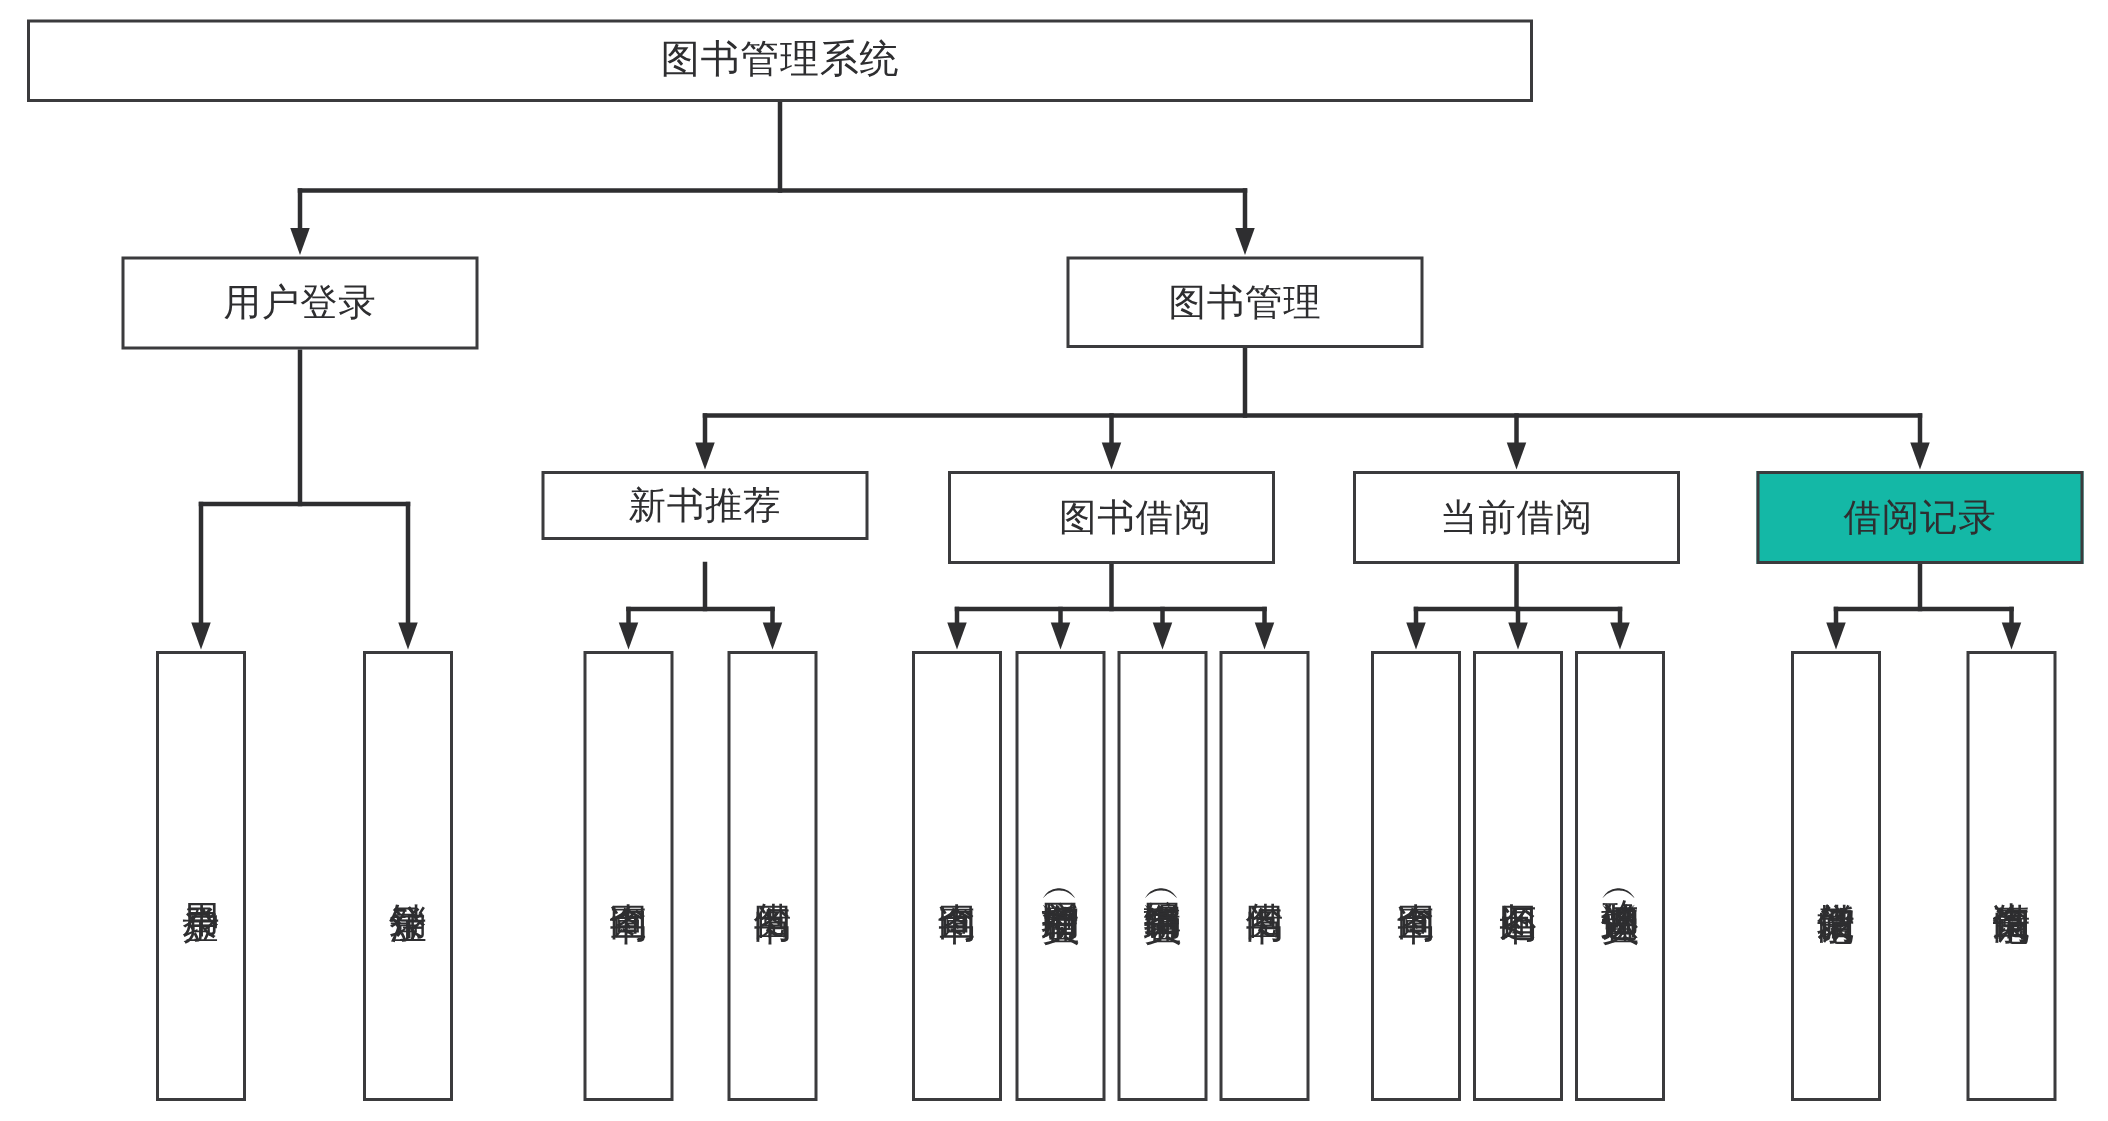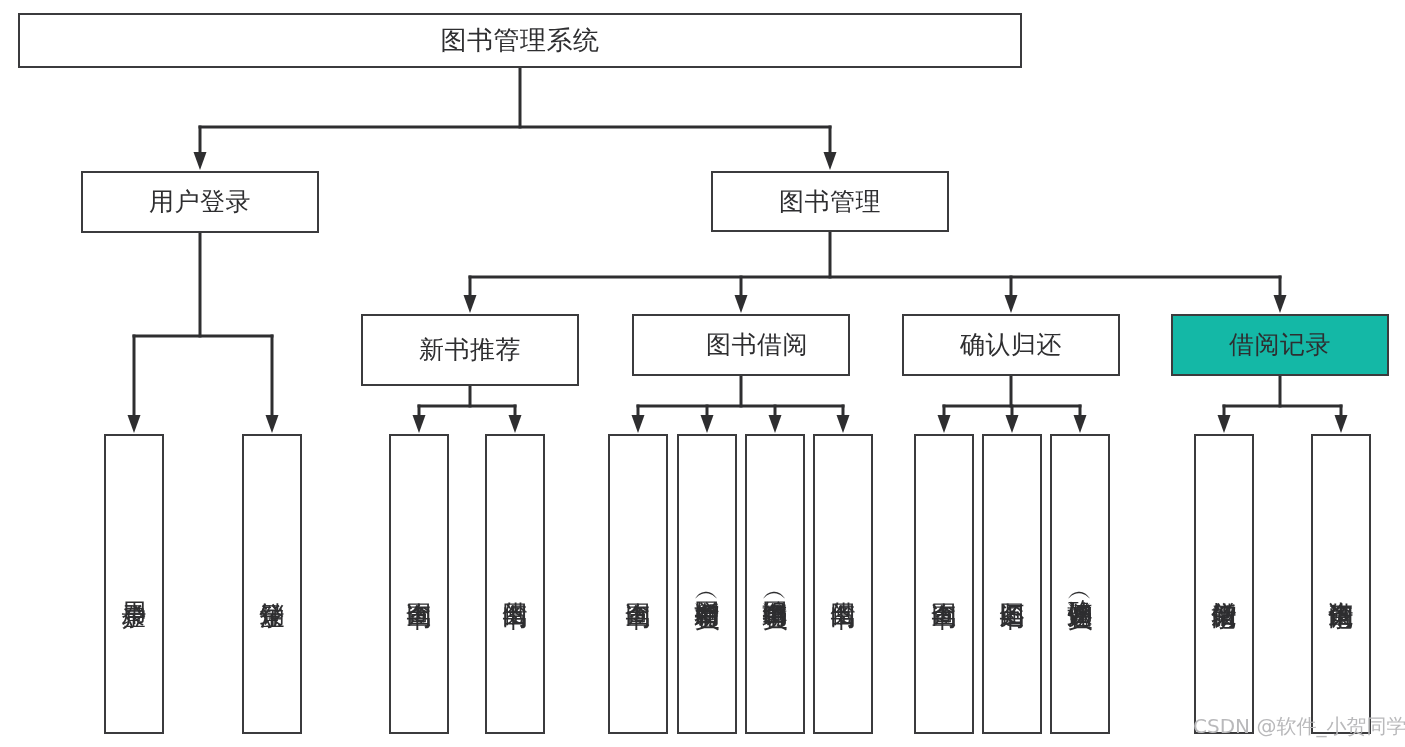--- a/index.html
+++ b/index.html
@@ -137,28 +137,28 @@
   <div id="node-layer">
       <div class="node horizontal root" style="left: 18px; top: 13px; width: 1004px; height: 55px; border-color: rgb(59, 59, 61); background: rgb(255, 255, 255);">
         <span class="node-label" style="color: rgb(46, 46, 48);">图书管理系统</span>
       </div>
       <div class="node horizontal" style="left: 81px; top: 171px; width: 238px; height: 62px; border-color: rgb(59, 59, 61); background: rgb(255, 255, 255);">
         <span class="node-label" style="color: rgb(46, 46, 48);">用户登录</span>
       </div>
       <div class="node horizontal" style="left: 711px; top: 171px; width: 238px; height: 61px; border-color: rgb(59, 59, 61); background: rgb(255, 255, 255);">
         <span class="node-label" style="color: rgb(46, 46, 48);">图书管理</span>
       </div>
-      <div class="node horizontal" style="left: 361px; top: 314px; width: 218px; height: 72px; border-color: rgb(59, 59, 61); background: rgb(255, 255, 255);">
+      <div class="node horizontal" style="left: 361px; top: 314px; width: 218px; height: 46px; border-color: rgb(59, 59, 61); background: rgb(255, 255, 255);">
         <span class="node-label" style="color: rgb(46, 46, 48);">新书推荐</span>
       </div>
       <div class="node horizontal" style="left: 632px; top: 314px; width: 218px; height: 62px; border-color: rgb(59, 59, 61); background: rgb(255, 255, 255); padding-left: 32px;">
         <span class="node-label" style="color: rgb(46, 46, 48);">图书借阅</span>
       </div>
       <div class="node horizontal" style="left: 902px; top: 314px; width: 218px; height: 62px; border-color: rgb(59, 59, 61); background: rgb(255, 255, 255);">
-        <span class="node-label" style="color: rgb(46, 46, 48);">确认归还</span>
+        <span class="node-label" style="color: rgb(46, 46, 48);">当前借阅</span>
       </div>
       <div class="node horizontal" style="left: 1171px; top: 314px; width: 218px; height: 62px; border-color: rgb(59, 59, 61); background: #14b8a6;">
         <span class="node-label" style="color: rgb(46, 46, 48);">借阅记录</span>
       </div>
       <div class="node vertical" style="left: 104px; top: 434px; width: 60px; height: 300px; border-color: rgb(59, 59, 61); background: rgb(255, 255, 255);">
         <span class="node-label" style="color: rgb(46, 46, 48);">用户登录</span>
       </div>
       <div class="node vertical" style="left: 242px; top: 434px; width: 60px; height: 300px; border-color: rgb(59, 59, 61); background: rgb(255, 255, 255);">
         <span class="node-label" style="color: rgb(46, 46, 48);">注销登录</span>
       </div>
@@ -190,15 +190,14 @@
         <span class="node-label" style="color: rgb(46, 46, 48);">确认归还（管理员）</span>
       </div>
       <div class="node vertical" style="left: 1194px; top: 434px; width: 60px; height: 300px; border-color: rgb(59, 59, 61); background: rgb(255, 255, 255);">
         <span class="node-label" style="color: rgb(46, 46, 48);">新增借阅记录</span>
       </div>
       <div class="node vertical" style="left: 1311px; top: 434px; width: 60px; height: 300px; border-color: rgb(59, 59, 61); background: rgb(255, 255, 255);">
         <span class="node-label" style="color: rgb(46, 46, 48);">查询借阅记录</span>
       </div>
     </div>
 
-  <div class="watermark" style="left: 1193px; top: 713px; color: rgb(185, 185, 187);">CSDN @软件_小贺同学</div>
 
 </div>
 
 </body></html>

